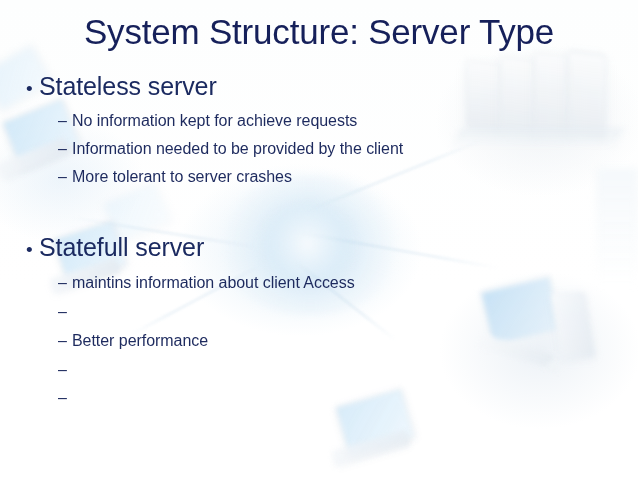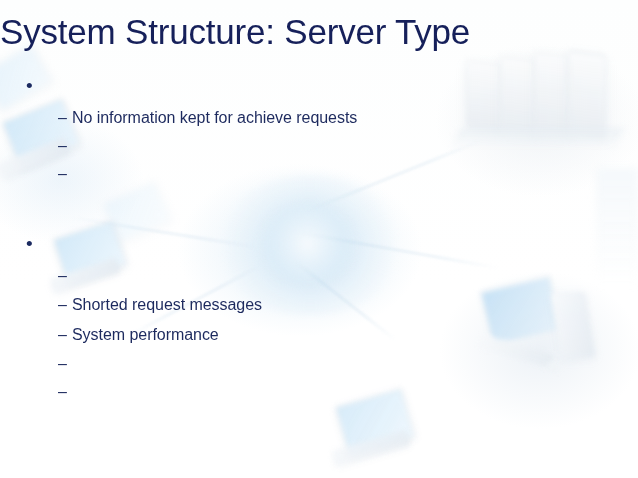--- a/index.html
+++ b/index.html
@@ -80,20 +80,21 @@
   .content {
     position: absolute;
     inset: 0;
   }
 
   .slide-title {
     position: absolute;
     top: 14px;
     left: 0;
     width: 638px;
+    text-align: center;
     font-size: 35px;
     line-height: 1.05;
     letter-spacing: -0.2px;
     color: #16205a;
     white-space: nowrap;
   }
 
   .body-block {
     position: absolute;
     left: 0;
@@ -192,52 +193,56 @@
   </div>
 
   <div class="content">
 
     <div class="slide-title">System Structure: Server Type</div>
 
     <div class="body-block">
 
       <div class="bullet-l1">
         <span class="marker">•</span>
+        <span>Stateless server</span>
       </div>
 
       <div class="group-sub">
         <div class="bullet-l2">
           <span class="marker">–</span>
           <span>No information kept for achieve requests</span>
         </div>
         <div class="bullet-l2">
           <span class="marker">–</span>
-        </div>
-        <div class="bullet-l2">
-          <span class="marker">–</span>
+          <span>Information needed to be provided by the client</span>
+        </div>
+        <div class="bullet-l2">
+          <span class="marker">–</span>
+          <span>More tolerant to server crashes</span>
         </div>
       </div>
 
       <div class="spacer-gap"></div>
 
       <div class="bullet-l1">
         <span class="marker">•</span>
+        <span>Statefull server</span>
       </div>
 
       <div class="group-sub group2-sub">
         <div class="bullet-l2">
           <span class="marker">–</span>
-        </div>
-        <div class="bullet-l2">
-          <span class="marker">–</span>
-          <span>Shorted request messages</span>
-        </div>
-        <div class="bullet-l2">
-          <span class="marker">–</span>
-          <span>System performance</span>
+          <span>maintins information about client Access</span>
+        </div>
+        <div class="bullet-l2">
+          <span class="marker">–</span>
+        </div>
+        <div class="bullet-l2">
+          <span class="marker">–</span>
+          <span>Better performance</span>
         </div>
         <div class="bullet-l2">
           <span class="marker">–</span>
         </div>
         <div class="bullet-l2">
           <span class="marker">–</span>
         </div>
       </div>
 
     </div>

